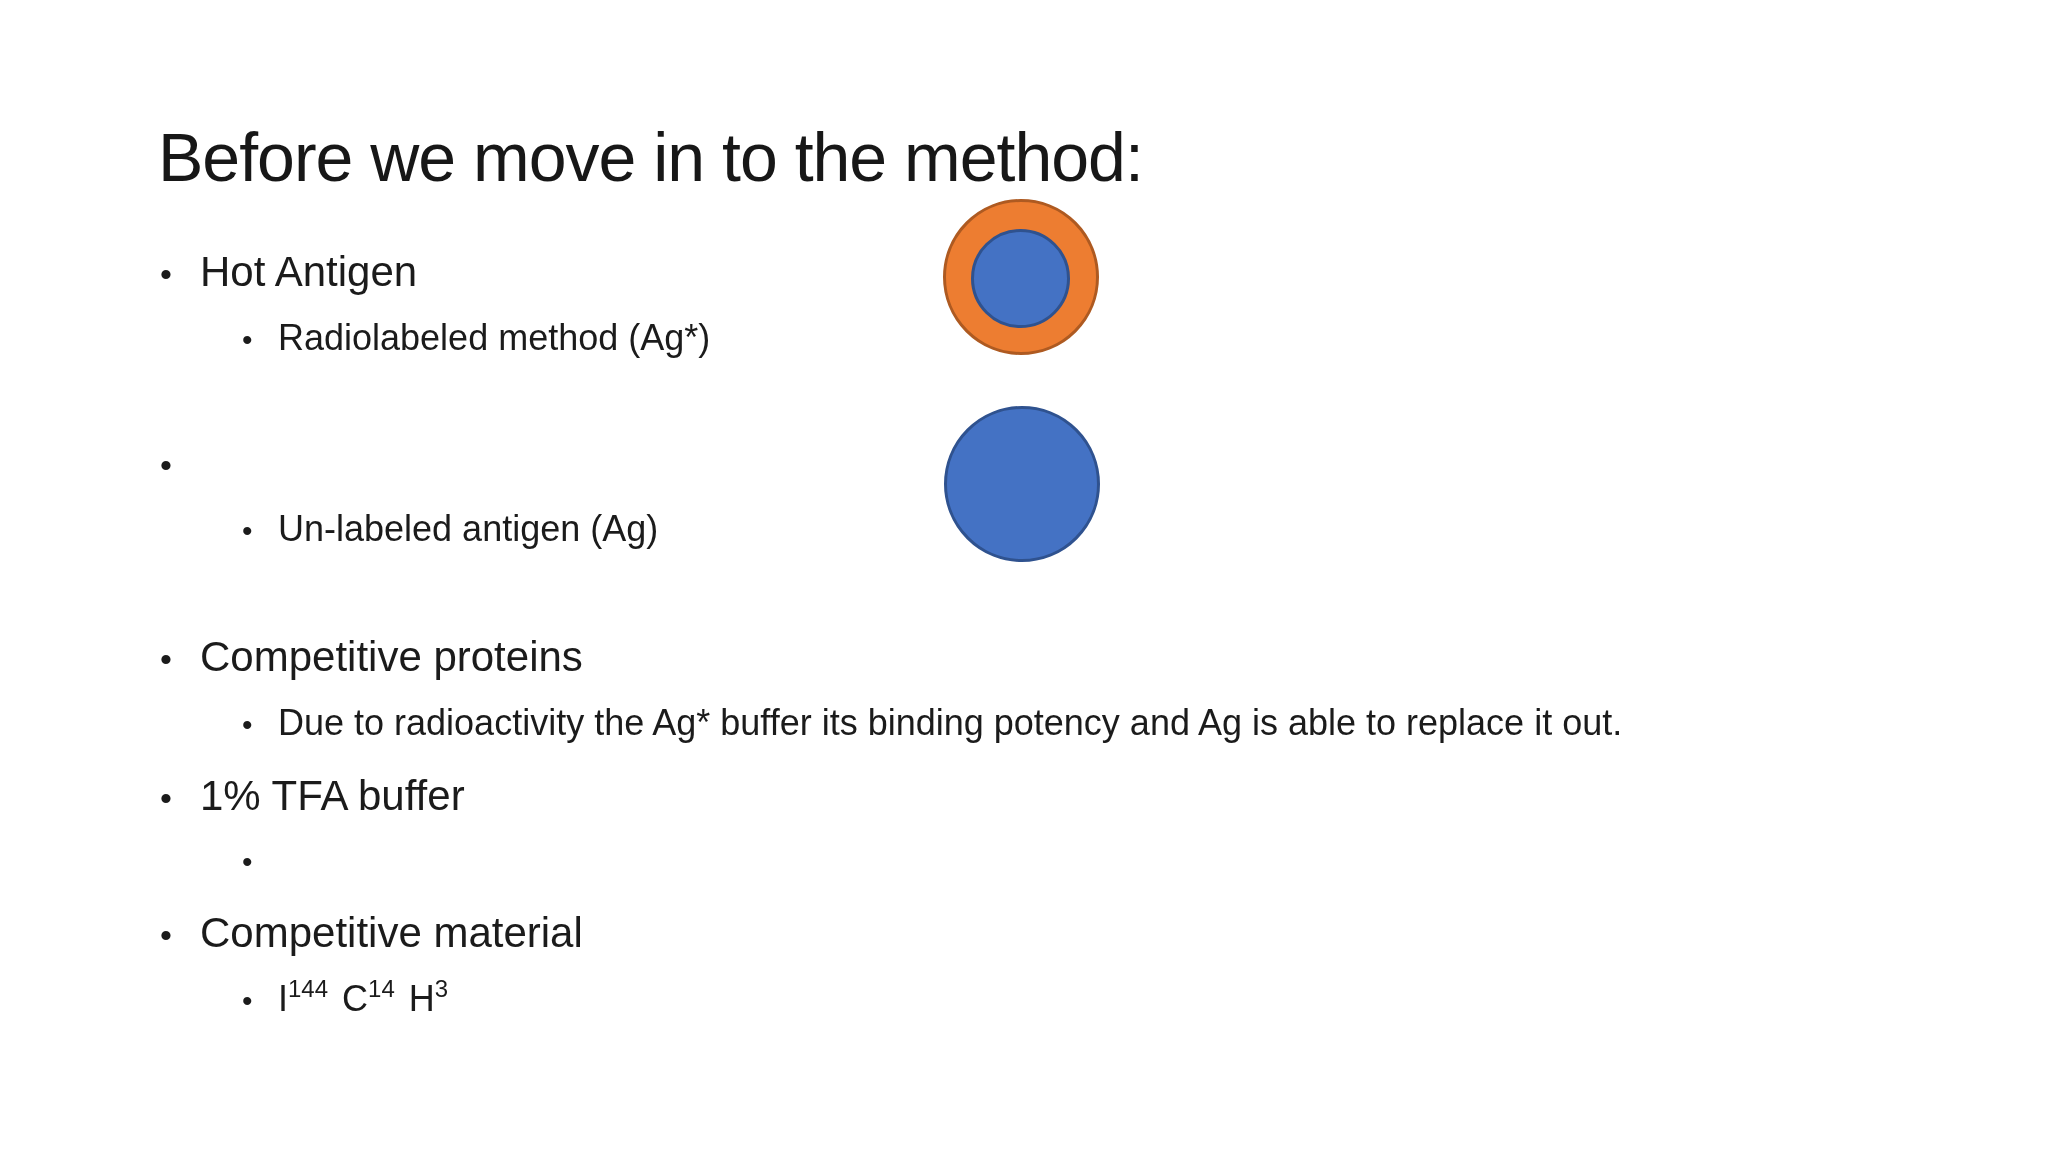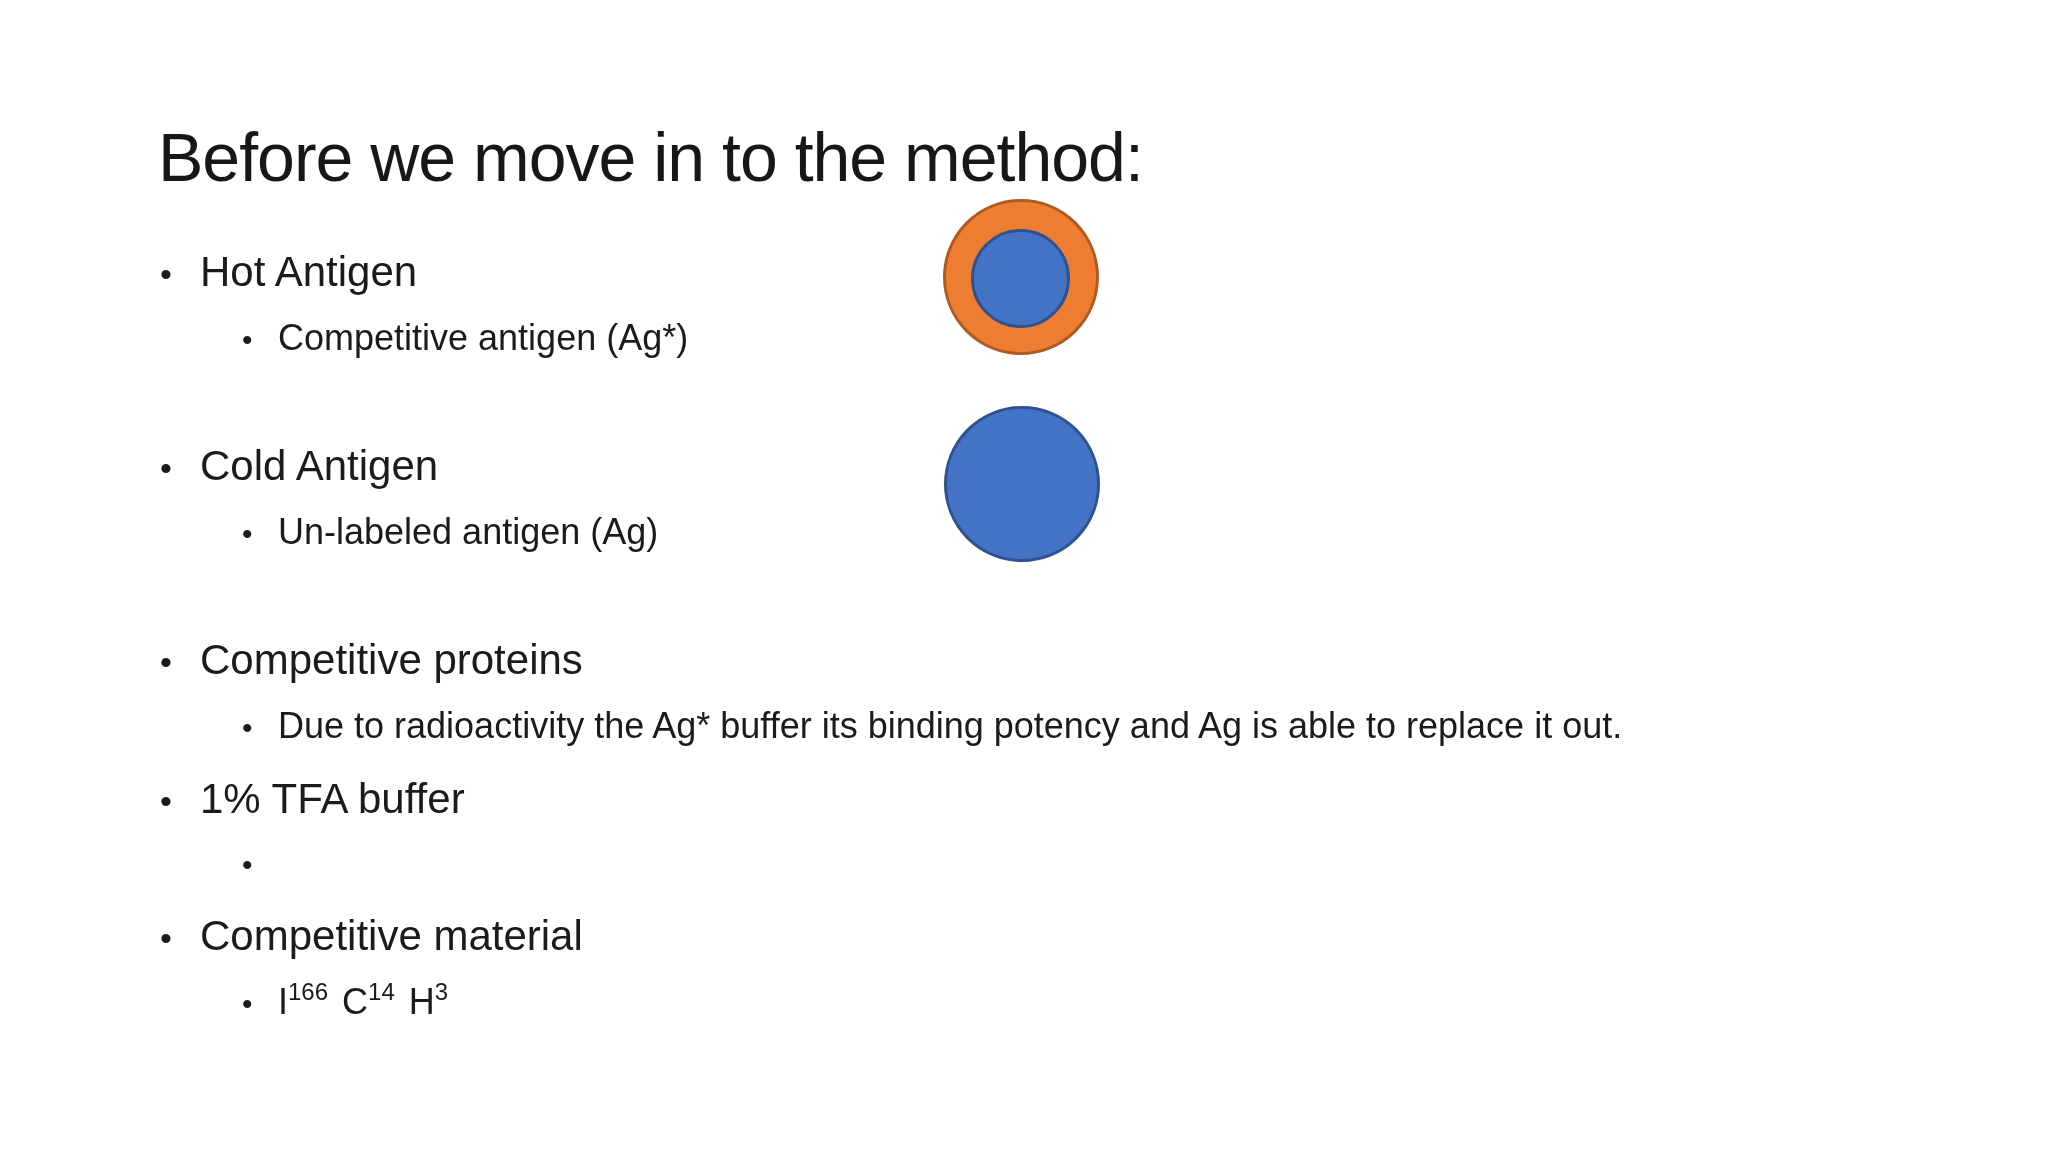--- a/index.html
+++ b/index.html
@@ -123,28 +123,27 @@
   <h1 class="slide-title">Before we move in to the method:</h1>
 
   <div class="content">
 
     <div class="row main">
       <span class="marker">•</span>
       <span>Hot Antigen</span>
     </div>
     <div class="row sub">
       <span class="marker">•</span>
-      <span>Competitive antigen (Ag*)</span>
+      <span>Radiolabeled method (Ag*)</span>
     </div>
 
     <div class="spacer"></div>
 
     <div class="row main">
       <span class="marker">•</span>
-      <span>Cold Antigen</span>
     </div>
     <div class="row sub">
       <span class="marker">•</span>
       <span>Un-labeled antigen (Ag)</span>
     </div>
 
     <div class="spacer"></div>
 
     <div class="row main">
       <span class="marker">•</span>
@@ -163,21 +162,21 @@
       <span class="marker">•</span>
     </div>
 
     <div class="row main gap-sm">
       <span class="marker">•</span>
       <span>Competitive material</span>
     </div>
     <div class="row sub">
       <span class="marker">•</span>
       <span>
-        <span class="iso-group"><span>I</span><sup class="iso-mass">166</sup></span><span class="iso-group"><span>C</span><sup class="iso-mass">14</sup></span><span class="iso-group"><span>H</span><sup class="iso-mass">3</sup></span>
+        <span class="iso-group"><span>I</span><sup class="iso-mass">144</sup></span><span class="iso-group"><span>C</span><sup class="iso-mass">14</sup></span><span class="iso-group"><span>H</span><sup class="iso-mass">3</sup></span>
       </span>
     </div>
 
   </div>
 
   <div class="hot-antigen-graphic">
     <div class="hot-ring"></div>
     <div class="hot-core"></div>
   </div>
 

